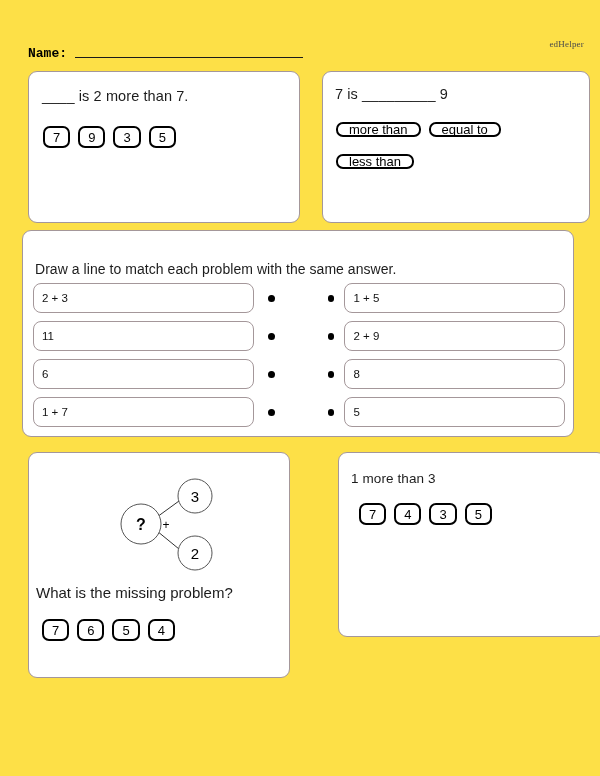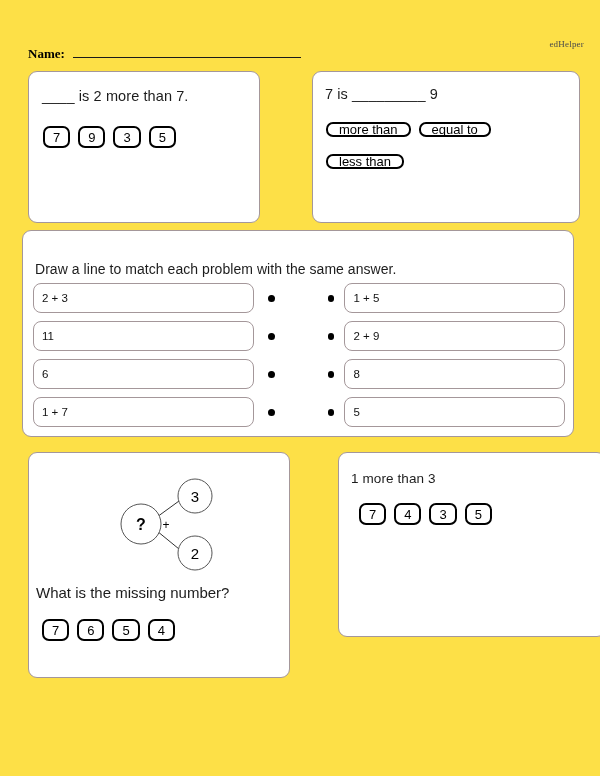--- a/index.html
+++ b/index.html
@@ -35,21 +35,21 @@
     letter-spacing: .2px;
   }
   .name-row {
     position: absolute;
     top: 47px;
     left: 28px;
     display: flex;
     align-items: flex-end;
   }
   .name-label {
-    font-family: Liberation Serif, serif;
+    font-family: Liberation Mono, monospace;
     font-weight: bold;
     font-size: 13px;
     line-height: 14px;
     color: #000;
   }
   .name-line {
     width: 228px;
     height: 0;
     border-bottom: 1.6px solid #1a1a1a;
     margin-left: 8px;
@@ -91,26 +91,26 @@
     align-items: center;
     justify-content: center;
     font-family: "Liberation Sans", sans-serif;
     font-size: 13px;
     color: #000;
     line-height: 1;
   }
   .chip.wide { padding: 0 11px; height: 15px; }
 
   
-  #box-top-left { left: 28px;  top: 71px; width: 232px; height: 152px; }
+  #box-top-left { left: 28px;  top: 71px; width: 272px; height: 152px; }
   #box-top-left .q-text { position: absolute; left: 13px; top: 16px; }
   #box-top-left .chip-row { position: absolute; left: 14px; top: 54px; }
 
   
-  #box-top-right { left: 312px; top: 71px; width: 268px; height: 152px; }
+  #box-top-right { left: 322px; top: 71px; width: 268px; height: 152px; }
   #box-top-right .q-text { position: absolute; left: 12px; top: 14px; }
   #box-top-right .chip-row-a { position: absolute; left: 13px; top: 50px; }
   #box-top-right .chip-row-b { position: absolute; left: 13px; top: 82px; align-items: center; }
 
   
   #box-match { left: 22px; top: 230px; width: 552px; height: 207px; }
   .match-instruction {
     position: absolute;
     left: 12px;
     top: 30px;
@@ -254,21 +254,21 @@
         <line x1="44" y1="54" x2="66" y2="72" stroke="#333" stroke-width="1"></line>
         <circle cx="28" cy="47" r="20" fill="#fff" stroke="#555" stroke-width="1"></circle>
         <circle cx="82" cy="19" r="17" fill="#fff" stroke="#555" stroke-width="1"></circle>
         <circle cx="82" cy="76" r="17" fill="#fff" stroke="#555" stroke-width="1"></circle>
         <text id="bond-whole" x="28" y="53" text-anchor="middle" font-family="Liberation Sans, sans-serif" font-size="16" font-weight="bold" fill="#000">?</text>
         <text id="bond-op" x="53" y="52" text-anchor="middle" font-family="Liberation Sans, sans-serif" font-size="12" fill="#000">+</text>
         <text id="bond-top" x="82" y="25" text-anchor="middle" font-family="Liberation Sans, sans-serif" font-size="15" fill="#000">3</text>
         <text id="bond-bottom" x="82" y="82" text-anchor="middle" font-family="Liberation Sans, sans-serif" font-size="15" fill="#000">2</text>
       </svg>
     </div>
-    <div class="missing-text">What is the missing number?</div>
+    <div class="missing-text">What is the missing problem?</div>
     <div class="chip-row">
       <div class="chip">7</div>
       <div class="chip">6</div>
       <div class="chip">5</div>
       <div class="chip">4</div>
     </div>
   </div>
 
   <div class="panel" id="box-bottom-right">
     <div class="q-text">1 more than 3</div>

